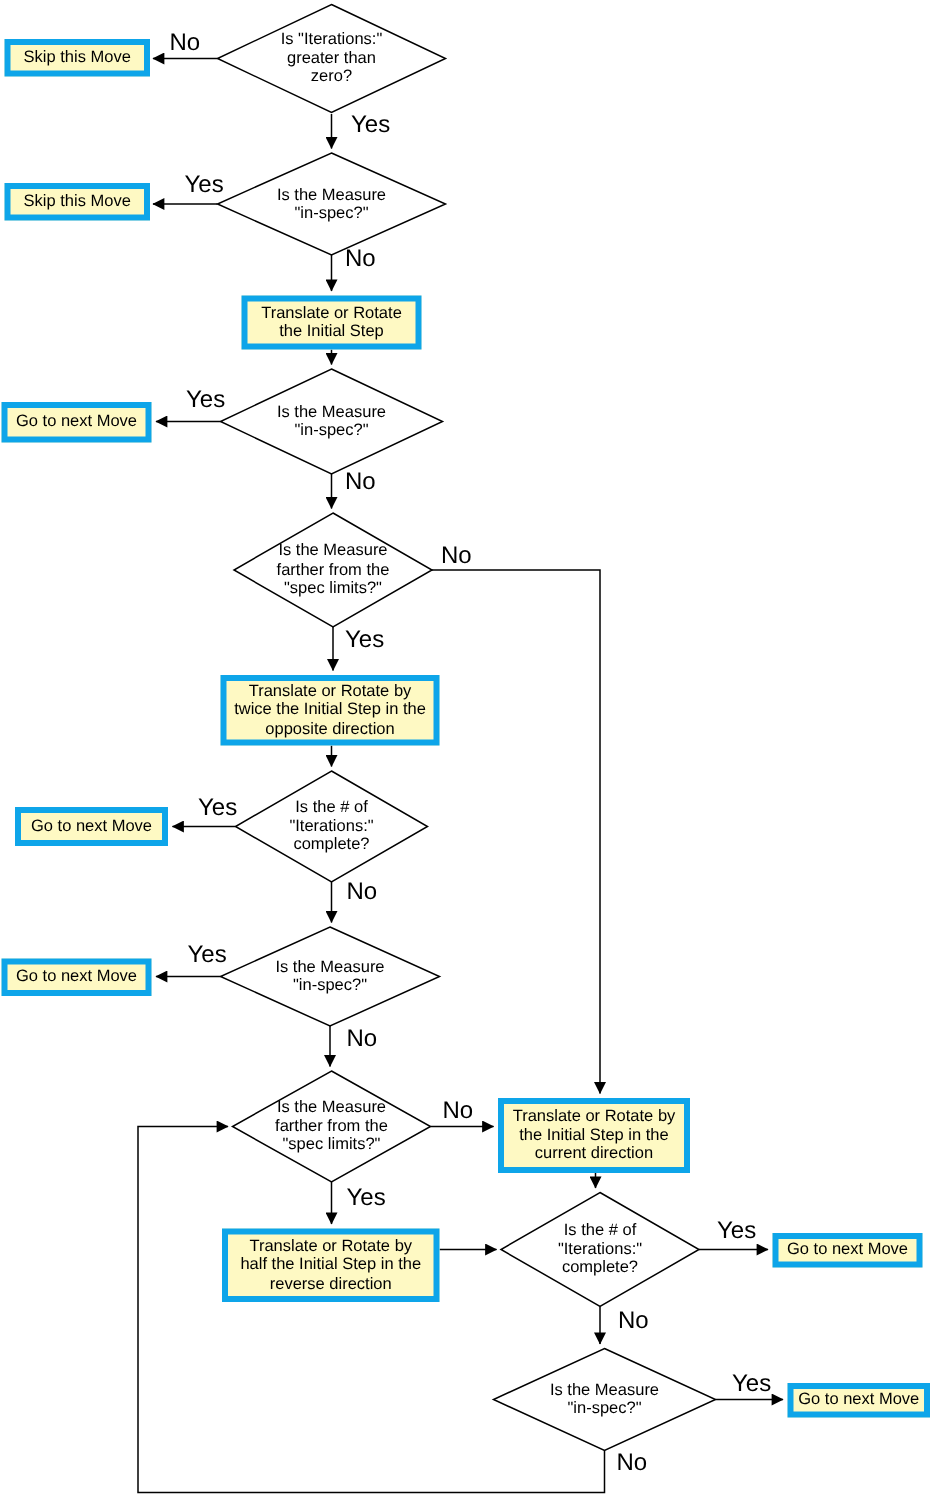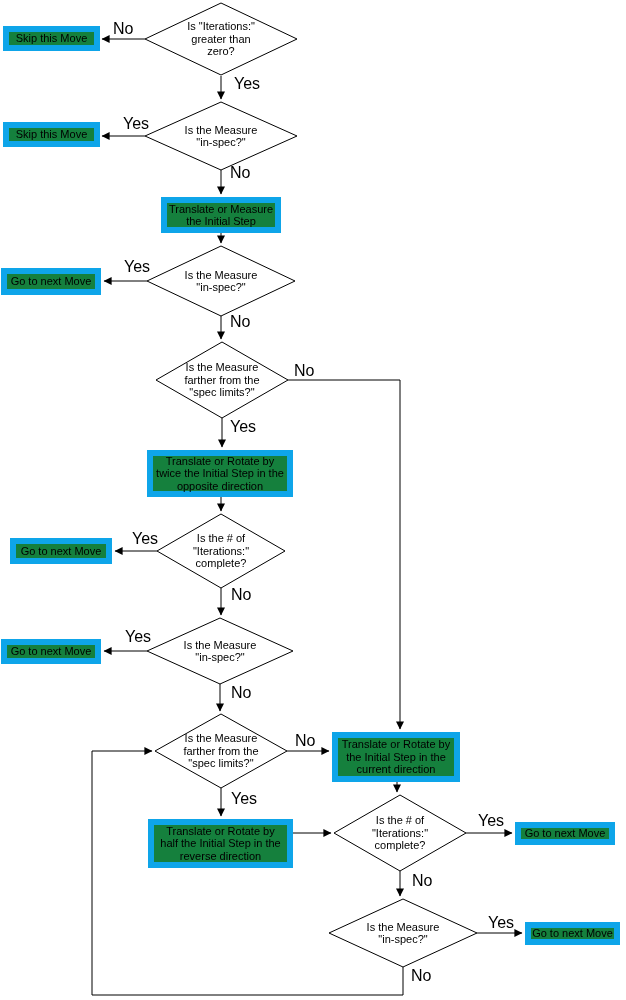--- a/index.html
+++ b/index.html
@@ -6,21 +6,21 @@
   .canvas{
     position:relative;width:626px;height:1000px;background:#ffffff;
     font-family:"Liberation Sans",sans-serif;color:#000;overflow:hidden;
   }
   .wires{position:absolute;left:0;top:0;width:626px;height:1000px;}
   .node{
     position:absolute;display:flex;align-items:center;justify-content:center;
     text-align:center;font-size:11px;line-height:12.5px;white-space:pre;
     box-sizing:border-box;
   }
-  .process{border:6px solid #0ea5e9;background:#15803d;}
+  .process{border:4px solid #0ea5e9;background:#fef9c3;}
   .dtext{background:transparent;}
   .elabel{position:absolute;font-size:16px;line-height:12px;background:#fff;padding:0 1px;}
 </style>
 </head>
 <body>
 
 <div class="canvas">
 
   <svg class="wires" width="626" height="1000" viewBox="0 0 626 1000" fill="none" stroke="#000" stroke-width="1">
     <defs>
@@ -58,21 +58,21 @@
     <line x1="397" y1="782" x2="397" y2="792" marker-end="url(#arr)"></line>
     <line x1="293" y1="833" x2="331" y2="833" marker-end="url(#arr)"></line>
     <line x1="466" y1="833" x2="512" y2="833" marker-end="url(#arr)"></line>
     <line x1="400" y1="871" x2="400" y2="896" marker-end="url(#arr)"></line>
     <line x1="477" y1="933" x2="522" y2="933" marker-end="url(#arr)"></line>
     <polyline points="403,967 403,995 92,995 92,751 152,751" marker-end="url(#arr)"></polyline>
   </svg>
 
   <div class="node process" style="left:3px;top:26px;width:97px;height:25px;">Skip this Move</div>
   <div class="node process" style="left:3px;top:122px;width:97px;height:25px;">Skip this Move</div>
-  <div class="node process" style="left:161px;top:197px;width:120px;height:36px;">Translate or Measure
+  <div class="node process" style="left:161px;top:197px;width:120px;height:36px;">Translate or Rotate
 the Initial Step</div>
   <div class="node process" style="left:1px;top:268px;width:100px;height:27px;">Go to next Move</div>
   <div class="node process" style="left:147px;top:450px;width:146px;height:47px;">Translate or Rotate by
 twice the Initial Step in the
 opposite direction</div>
   <div class="node process" style="left:10px;top:538px;width:102px;height:26px;">Go to next Move</div>
   <div class="node process" style="left:1px;top:639px;width:100px;height:25px;">Go to next Move</div>
   <div class="node process" style="left:332px;top:732px;width:128px;height:50px;">Translate or Rotate by
 the Initial Step in the
 current direction</div>

